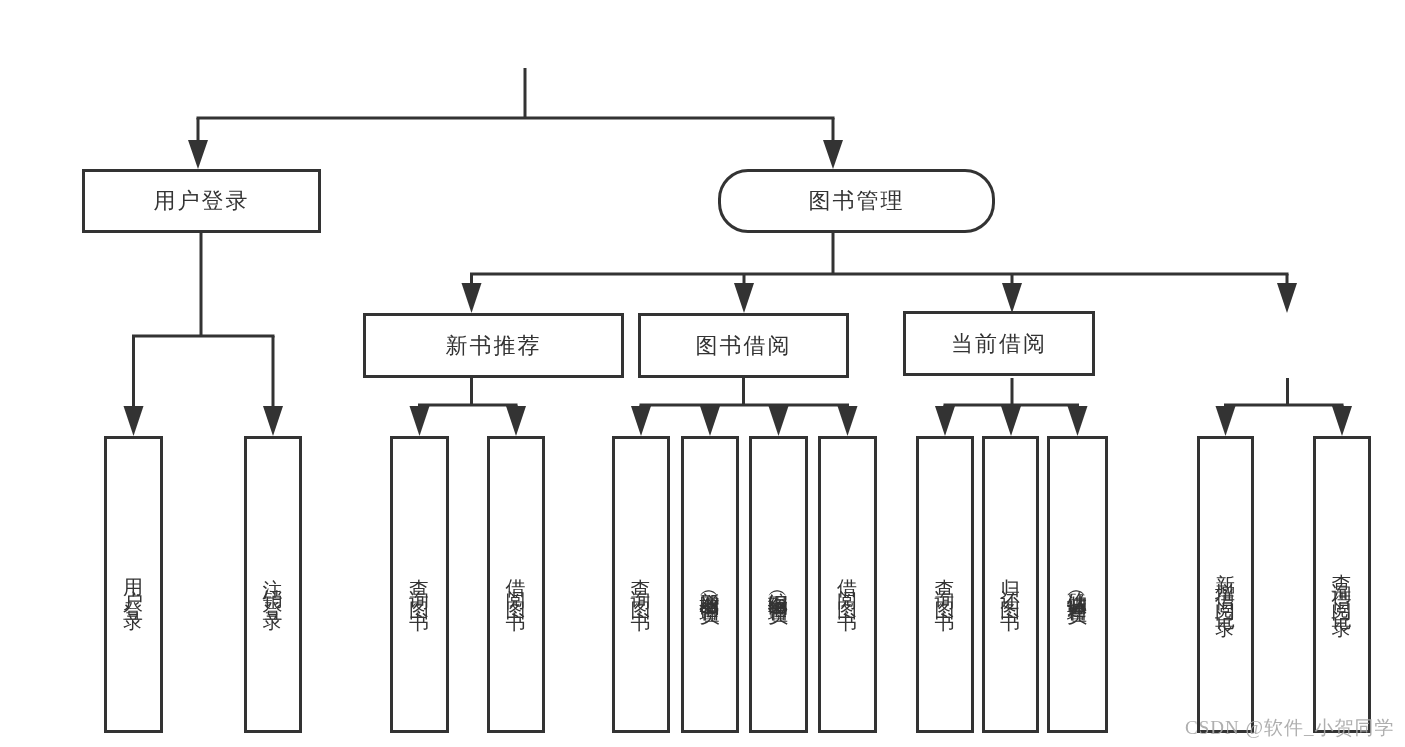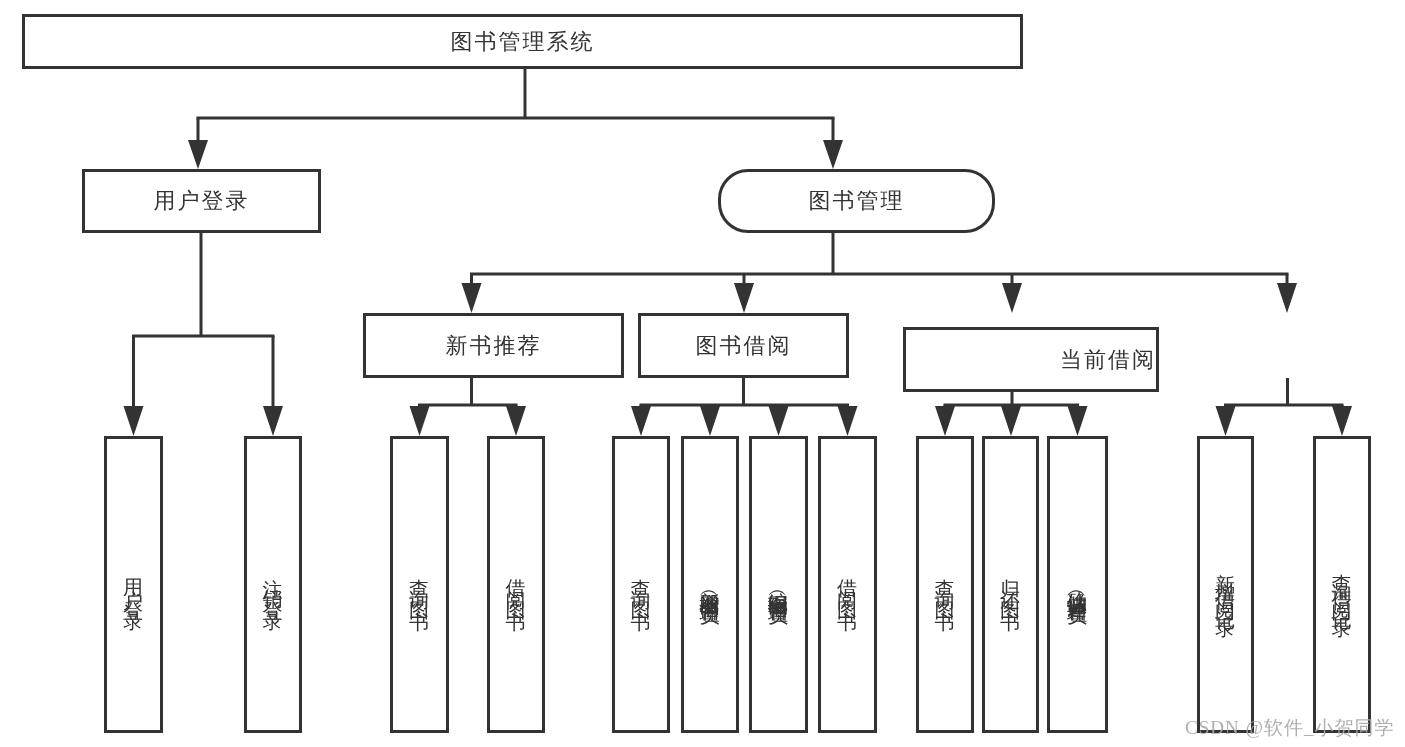--- a/index.html
+++ b/index.html
@@ -30,21 +30,21 @@
   }
   .sp-wide .vlabel{letter-spacing:11px;}
   .sp-mid  .vlabel{letter-spacing:9px;}
   .sp-tight .vlabel{letter-spacing:2px;}
   
   #root-box{left:22px;top:14px;width:1001px;height:55px;}
   #l2-user-login{left:82px;top:169px;width:239px;height:64px;}
   #l2-book-mgmt{left:718px;top:169px;width:277px;height:64px;border-radius:30px;}
   #l3-new-book{left:363px;top:313px;width:261px;height:65px;}
   #l3-book-borrow{left:638px;top:313px;width:211px;height:65px;}
-  #l3-current-borrow{left:903px;top:327px;width:256px;height:65px;justify-content:flex-end;}
+  #l3-current-borrow{left:903px;top:311px;width:192px;height:65px;}
   #l3-borrow-record{left:1178px;top:313px;width:219px;height:65px;}
   .leaf{top:436px;height:297px;}
   #leaf-1{left:104px;width:59px;}
   #leaf-2{left:244px;width:58px;}
   #leaf-3{left:390px;width:59px;}
   #leaf-4{left:487px;width:58px;}
   #leaf-5{left:612px;width:58px;}
   #leaf-6{left:681px;width:58px;}
   #leaf-7{left:749px;width:59px;}
   #leaf-8{left:818px;width:59px;}
@@ -138,23 +138,20 @@
     <g>
       <path d="M1287.5 378 V405"></path>
       <path d="M1224 405 H1343.5"></path>
       <path d="M1225.5 405 V412"></path>
       <polygon points="1215.5,406 1235.5,406 1225.5,436"></polygon>
       <path d="M1342 405 V412"></path>
       <polygon points="1332,406 1352,406 1342,436"></polygon>
     </g>
   </svg>
 
-  <div id="root-box" class="node hnode">
-    <span>图书管理系统</span>
-  </div>
 
   <div id="l2-user-login" class="node hnode">
     <span>用户登录</span>
   </div>
   <div id="l2-book-mgmt" class="node hnode">
     <span>图书管理</span>
   </div>
 
   <div id="l3-new-book" class="node hnode">
     <span>新书推荐</span>

